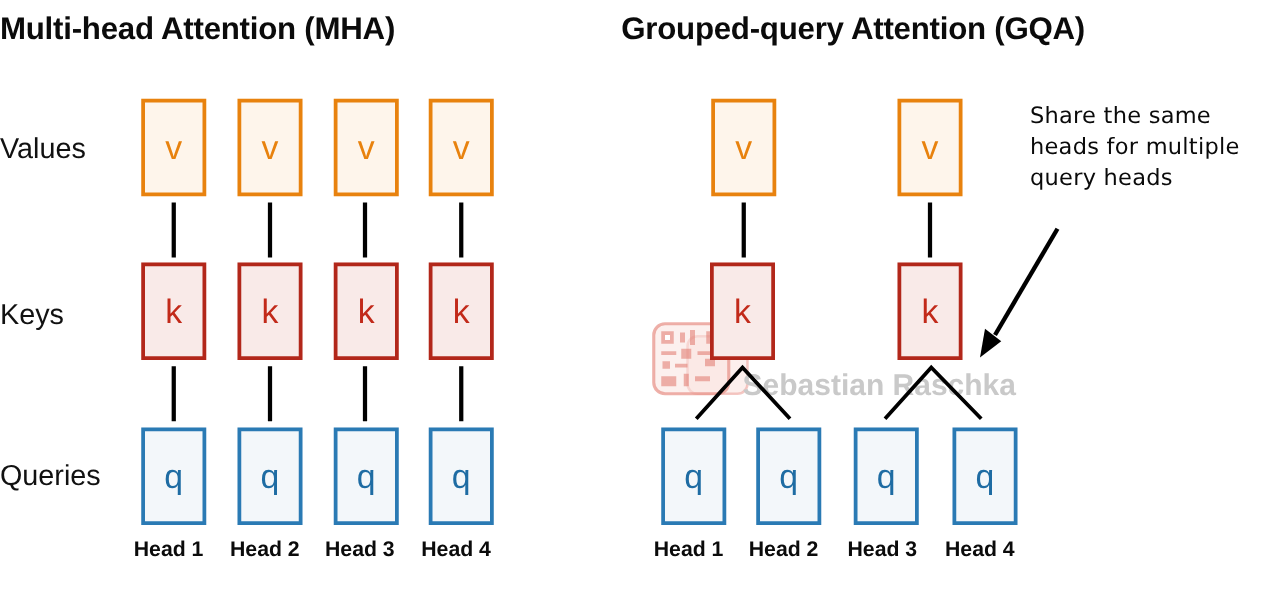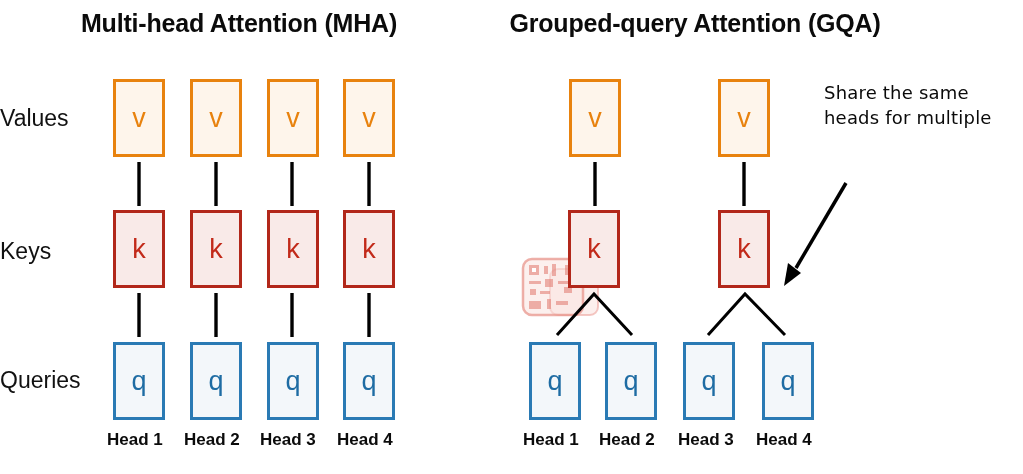--- a/index.html
+++ b/index.html
@@ -2,21 +2,21 @@
 <html><head>
 <meta charset="utf-8">
 <style>
   html,body { margin:0; padding:0; background:#ffffff; }
   #canvas {
     position:relative; width:1023px; height:474px; background:#ffffff;
     font-family:"Liberation Sans", sans-serif; overflow:hidden;
   }
   .title {
     position:absolute; top:9px; font-size:25px; font-weight:bold; color:#0b0b0b;
-    text-align:center; letter-spacing:-0.2px;
+    text-align:left; letter-spacing:-0.2px;
   }
   .row-label {
     position:absolute; width:100px; left:0; text-align:left; font-size:23px; color:#111;
   }
   .box {
     position:absolute; width:46px; height:72px; border:3px solid #000;
     display:flex; align-items:center; justify-content:center;
     font-size:27px; line-height:1; box-sizing:content-box;
   }
   .box.v { border-color:#E8820E; background:#FEF5EB; color:#E8820E; }
@@ -58,20 +58,21 @@
       <rect x="25" y="24" width="8" height="8"></rect>
       <rect x="38" y="26" width="16" height="3"></rect>
       <rect x="44" y="32" width="8" height="6"></rect>
       <rect x="10" y="34" width="6" height="6"></rect>
       <rect x="20" y="36" width="10" height="3"></rect>
       <rect x="9" y="46" width="12" height="8"></rect>
       <rect x="27" y="44" width="4" height="10"></rect>
       <rect x="36" y="46" width="12" height="4"></rect>
     </g>
   </svg>
+  <div class="watermark-text">Sebastian Raschka</div>
 
   <div>
     <div class="title" style="left:0; width:478px;">Multi-head Attention (MHA)</div>
 
     <div class="row-label" style="top:105px;">Values</div>
     <div class="row-label" style="top:238px;">Keys</div>
     <div class="row-label" style="top:367px;">Queries</div>
 
     <div class="boxes-layer">
 
@@ -155,20 +156,21 @@
     </div>
 
     <div class="head-label" style="left:523px;">Head 1</div>
     <div class="head-label" style="left:599px;">Head 2</div>
     <div class="head-label" style="left:678px;">Head 3</div>
     <div class="head-label" style="left:756px;">Head 4</div>
 
     <div class="annotation">
       <span>Share the same</span>
       <span>heads for multiple</span>
+      <span>query heads</span>
     </div>
   </div>
 
   <svg id="connector-layer" width="1023" height="474" viewBox="0 0 1023 474">
 
     <line x1="139" y1="162" x2="139" y2="206" stroke="#000" stroke-width="3.4"></line>
     <line x1="216" y1="162" x2="216" y2="206" stroke="#000" stroke-width="3.4"></line>
     <line x1="292" y1="162" x2="292" y2="206" stroke="#000" stroke-width="3.4"></line>
     <line x1="369" y1="162" x2="369" y2="206" stroke="#000" stroke-width="3.4"></line>
 

